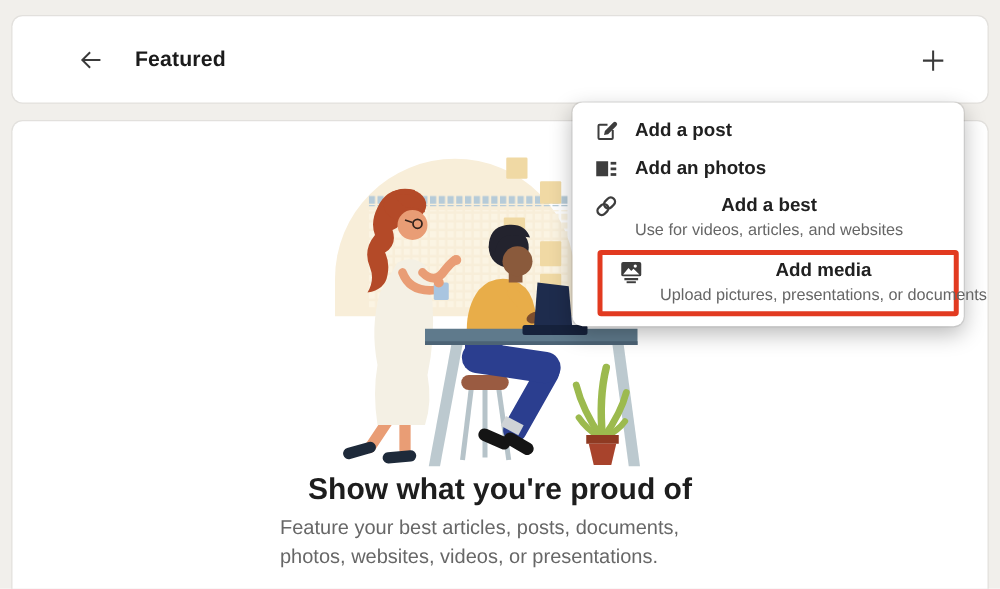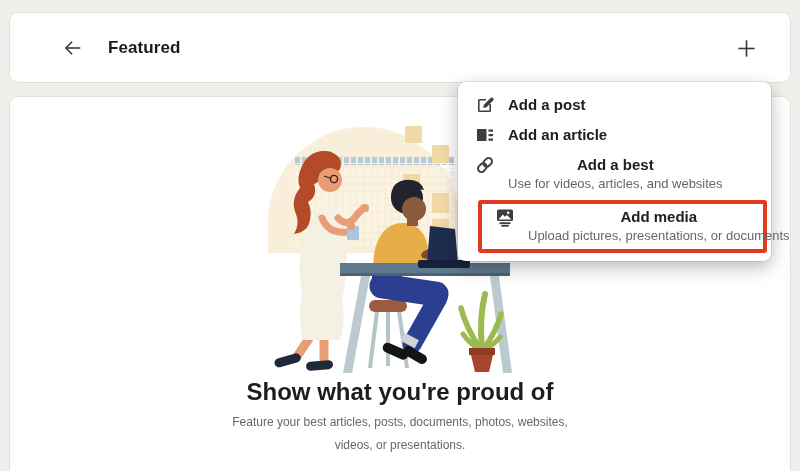--- a/index.html
+++ b/index.html
@@ -44,22 +44,22 @@
     width:252px; height:252px;
   }
   .empty-heading {
     position:absolute; top:281px; left:0; width:100%;
     text-align:center;
     font-size:24px; font-weight:700; color:#1d1d1d;
   }
   .empty-desc {
     position:absolute; top:314px; left:50%;
     transform:translateX(-50%);
-    width:352px; text-align:center;
-    font-size:12px; line-height:23px; color:#676767;
+    width:352px; text-align:left;
+    font-size:16px; line-height:23px; color:#676767;
   }
   
   .dropdown {
     position:absolute; left:458px; top:82px; width:313px;
     background:#fff; border-radius:8px;
     box-shadow:0 0 0 1px rgba(0,0,0,.08), 0 6px 18px rgba(0,0,0,.28);
     padding:8px 0; z-index:20;
   }
   .menu-item {
     display:flex; gap:13px; align-items:flex-start;
@@ -223,21 +223,21 @@
   <div class="menu-item">
     <span class="mi-icon">
       <svg width="20" height="20" viewBox="0 0 20 20" fill="currentColor">
         <rect x="2" y="4" width="9.5" height="12"></rect>
         <rect x="13.5" y="4.5" width="4.5" height="2.2"></rect>
         <rect x="13.5" y="9" width="4.5" height="2.2"></rect>
         <rect x="13.5" y="13.5" width="4.5" height="2.2"></rect>
       </svg>
     </span>
     <div>
-        <span class="mi-title">Add an article</span>
+        <span class="mi-title">Add an photos</span>
       </div>
   </div>
 
   <div class="menu-item">
     <span class="mi-icon">
       <svg width="20" height="20" viewBox="0 0 20 20" fill="none" stroke="currentColor" stroke-width="1.9">
         <g transform="rotate(-45 10 10)">
           <rect x="1.5" y="6.6" width="9.5" height="6.8" rx="3.4"></rect>
           <rect x="9" y="6.6" width="9.5" height="6.8" rx="3.4"></rect>
         </g>

